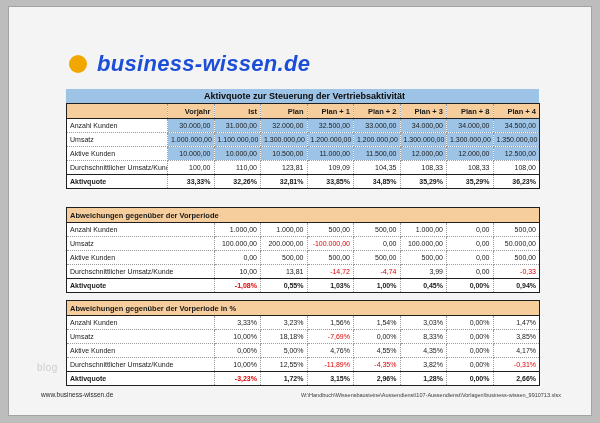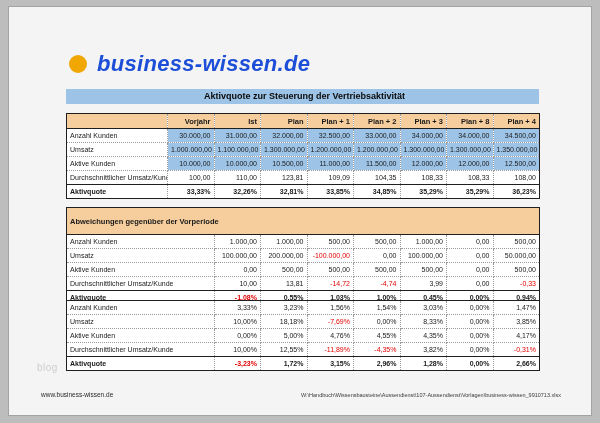--- a/index.html
+++ b/index.html
@@ -27,41 +27,41 @@
     white-space:nowrap; overflow:hidden;text-align:center;
   }
   
   table.xl {
     position:absolute; left:57px; width:473px;
     border-collapse:collapse; table-layout:fixed;
     background:#ffffff;
     border:1px solid #1f1f1f;
     font-size:7px; color:#1a1a1a;
   }
-  #t0 { top:106px; }
+  #t0 { top:96px; }
   #t1 { top:200px; }
   #t2 { top:293px; }
   .xl col.c-label  { width:101px; }
   .xl col.c-label2 { width:147.5px; }
   .xl col.c-val    { width:46.5px; }
   .xl td {
     border:1px dotted #9a9a9a;
     padding:0 3px; height:14px;
     white-space:nowrap; overflow:hidden;
     vertical-align:middle;
   }
   .xl tr.head-row td {
     background:#F6CD9C; font-weight:bold; text-align:right;
     font-size:7.5px; height:15px;
     border-bottom:1px solid #1f1f1f;
   }
   .xl tr.head-row td:first-child { text-align:left; }
   .xl tr.title-row td {
     background:#F6CD9C; font-weight:bold; text-align:left;
-    font-size:7.5px; height:27px;
+    font-size:7.5px; height:15px;
     border-bottom:1px solid #1f1f1f;
   }
   .xl td.label { text-align:left; }
   .xl td.val   { text-align:right; }
   .xl tr.blue-row td.val { background:#9DC3E6; }
   .xl tr.total-row td { font-weight:bold; border-top:1px solid #1f1f1f; }
   .xl td.neg { color:#E00000; }
   
   .watermark {
     position:absolute; left:28px; top:355px;
@@ -242,20 +242,23 @@
         <col class="c-label2">
         <col class="c-val">
         <col class="c-val">
         <col class="c-val">
         <col class="c-val">
         <col class="c-val">
         <col class="c-val">
         <col class="c-val">
       </colgroup>
   <tbody>
+        <tr class="title-row">
+          <td colspan="8">Abweichungen gegenüber der Vorperiode in %</td>
+        </tr>
         <tr>
           <td class="label">Anzahl Kunden</td>
           <td class="val">3,33%</td>
           <td class="val">3,23%</td>
           <td class="val">1,56%</td>
           <td class="val">1,54%</td>
           <td class="val">3,03%</td>
           <td class="val">0,00%</td>
           <td class="val">1,47%</td>
         </tr>

